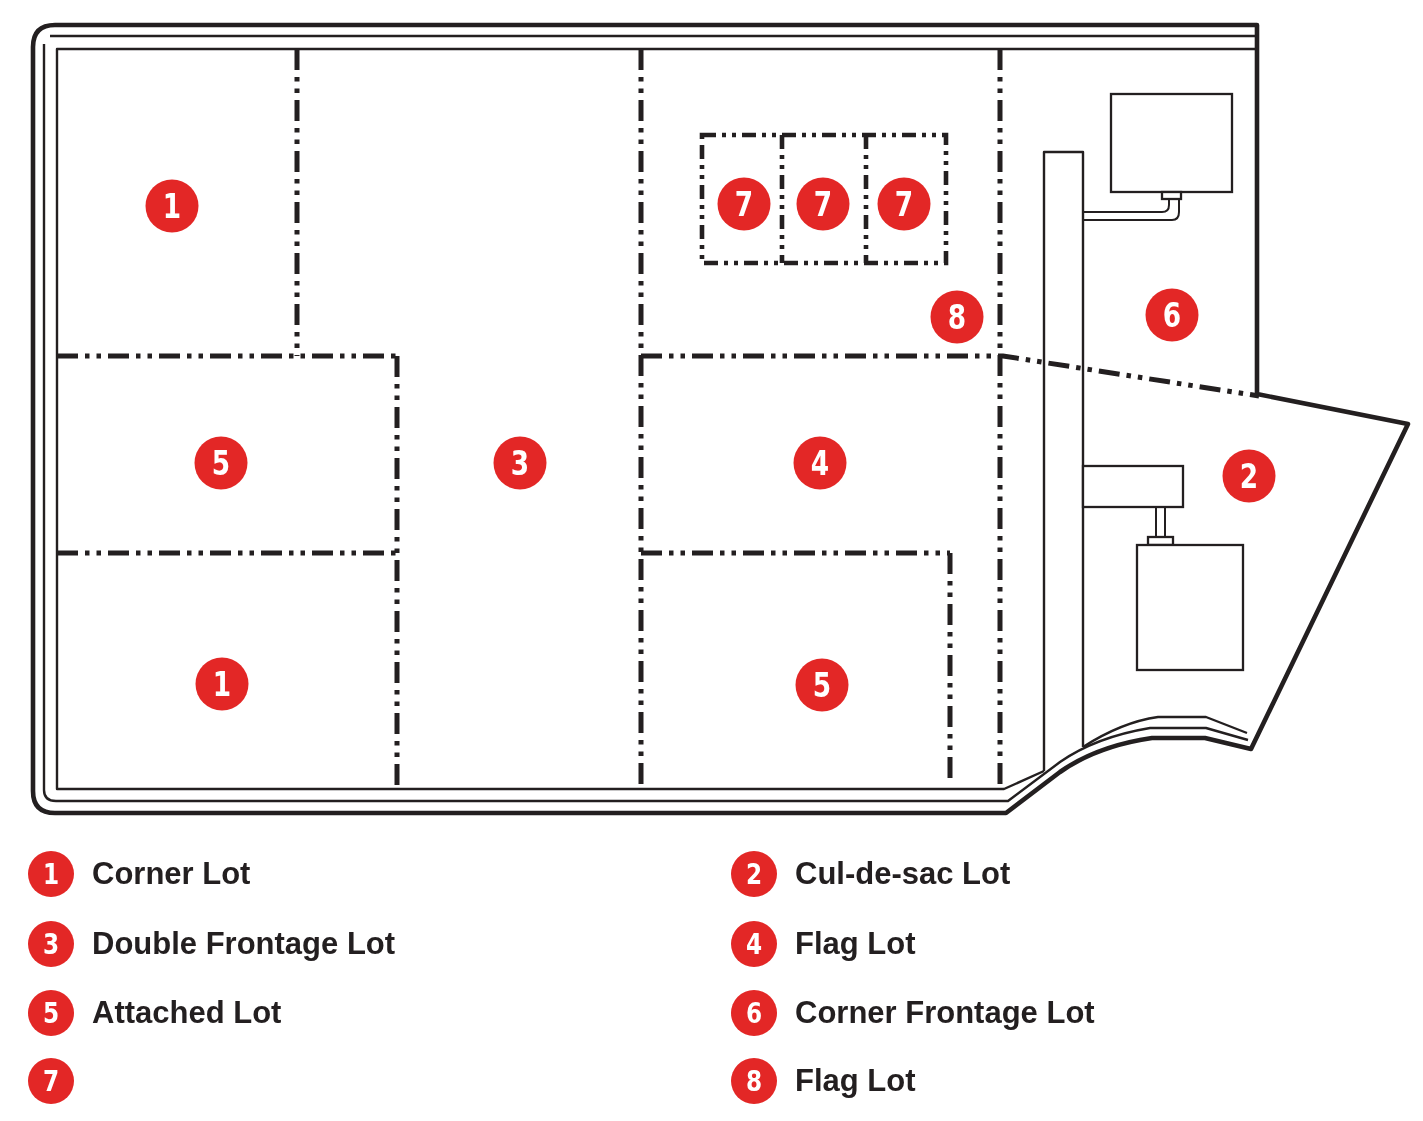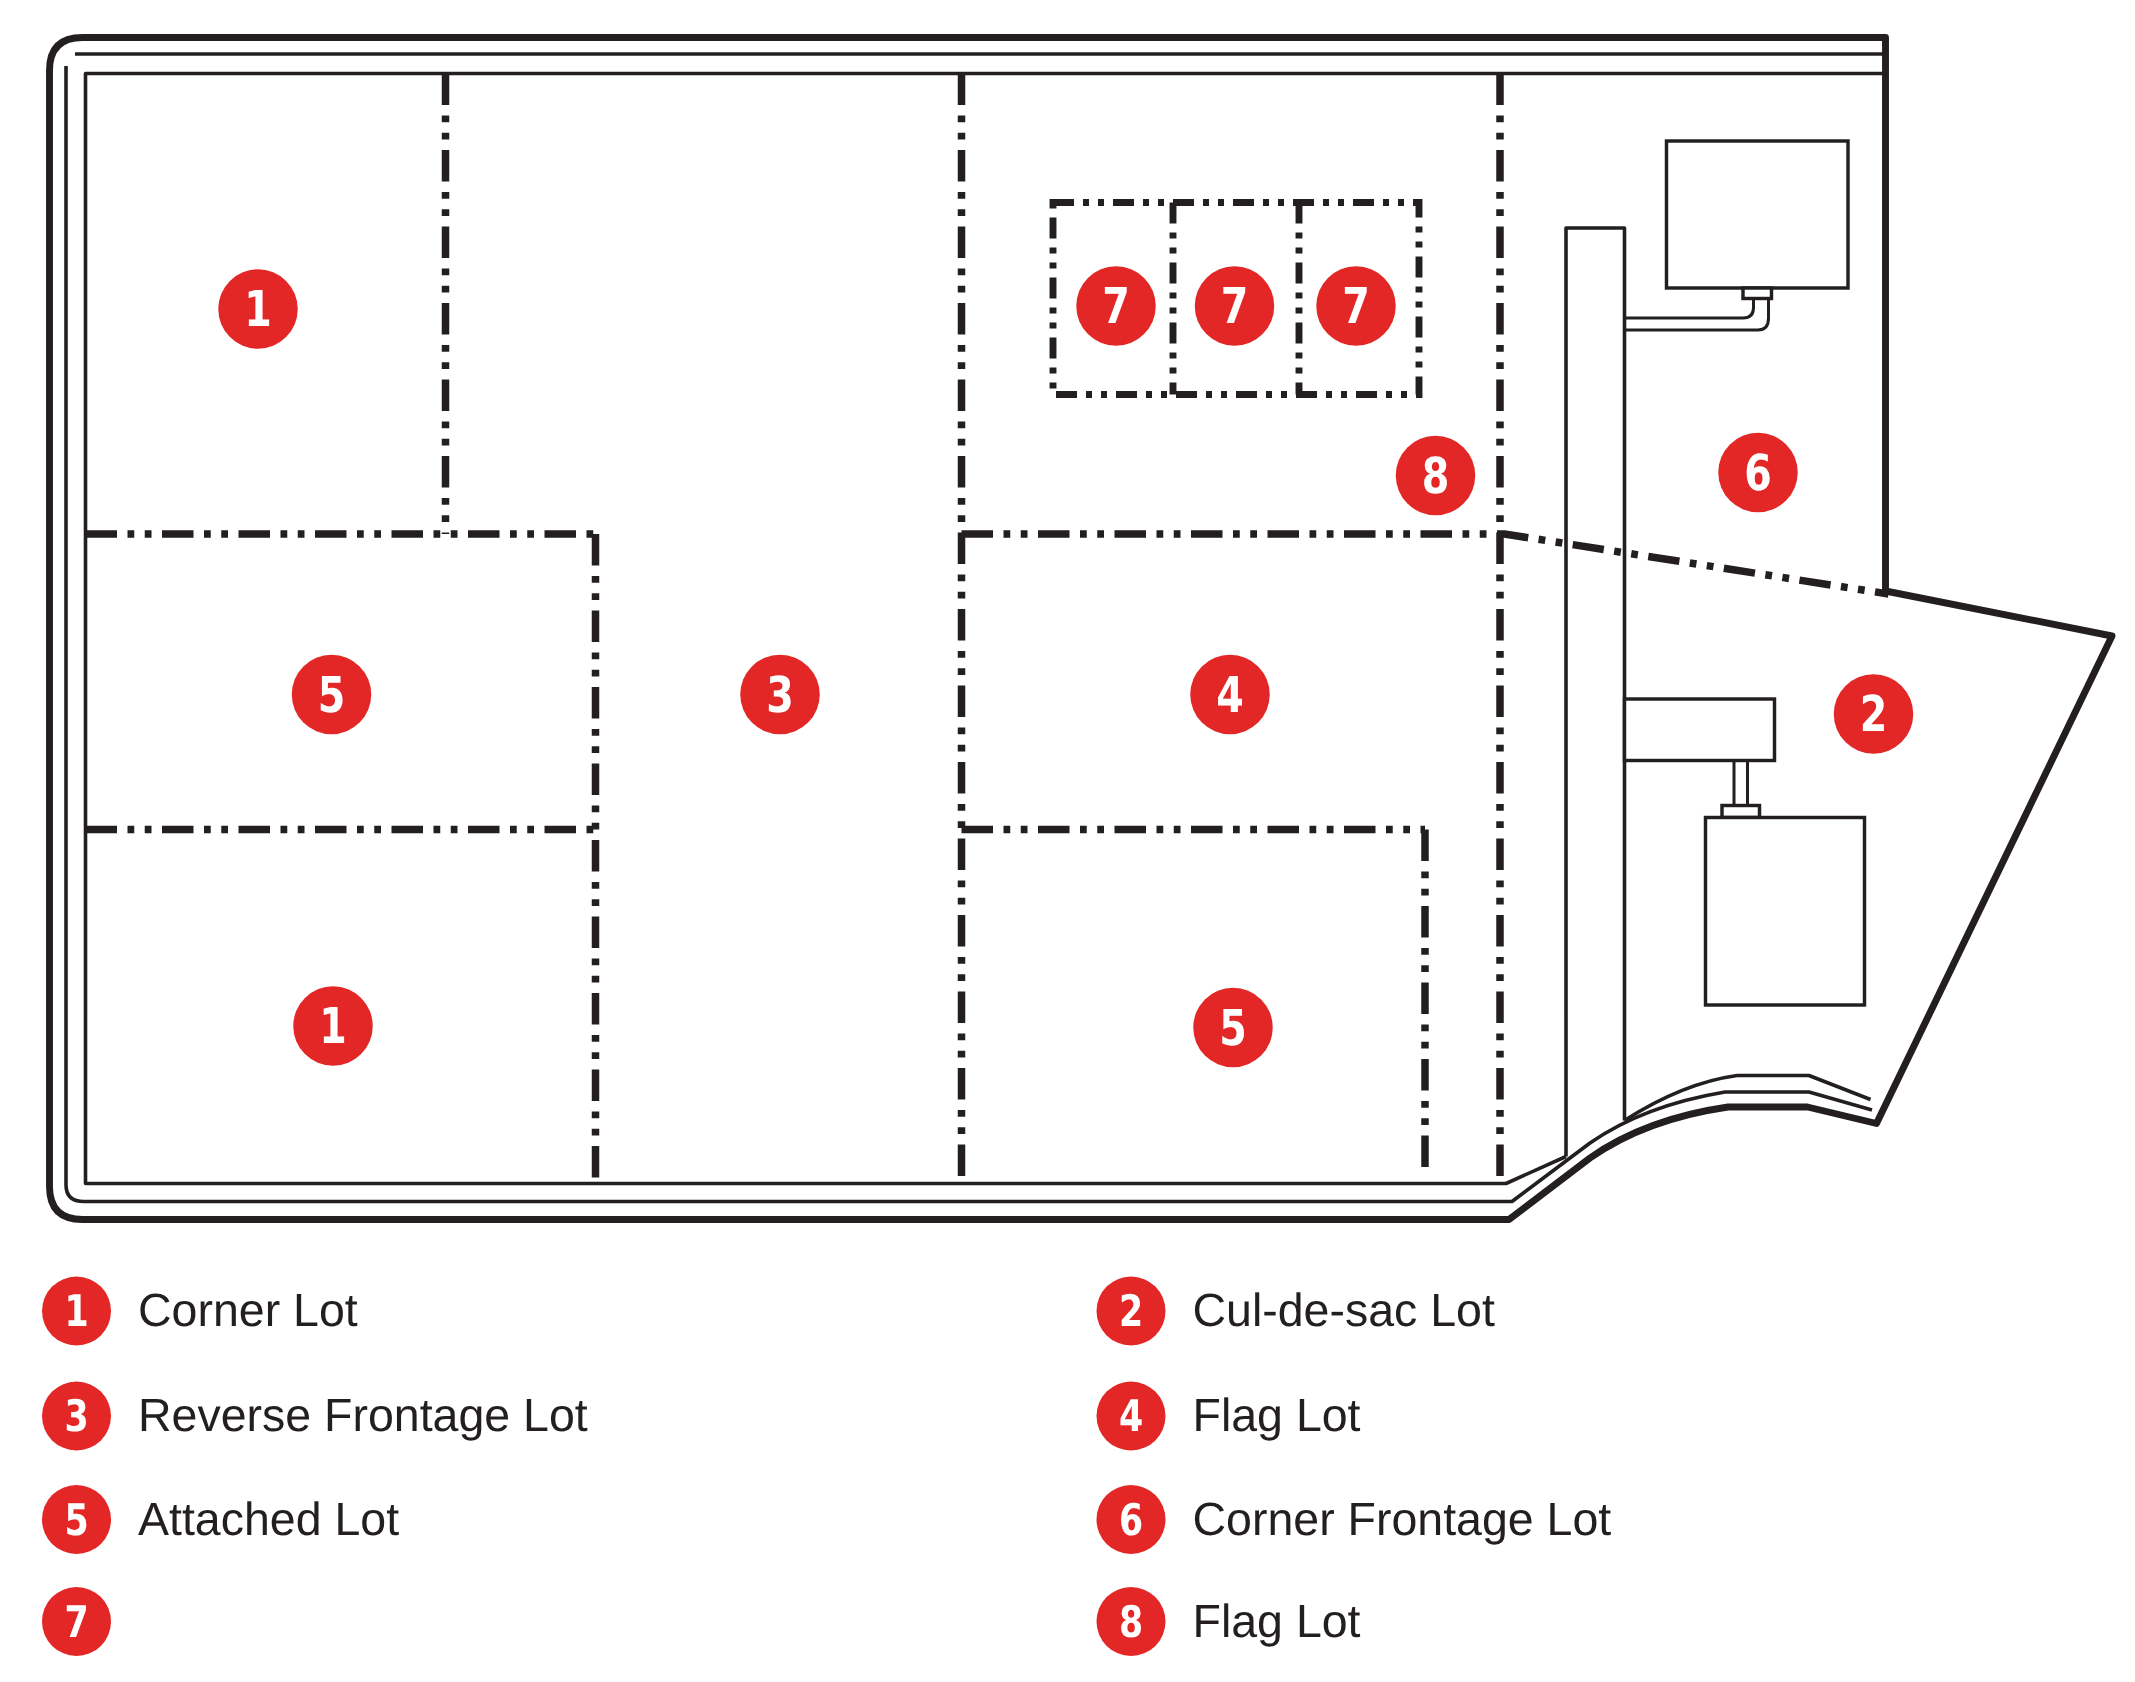--- a/index.html
+++ b/index.html
@@ -49,20 +49,21 @@
     color:#fff;
     font-family:"DejaVu Sans", sans-serif;
     font-weight:700;font-size:29px;line-height:1;
   }
   .legend-badge span{display:block;transform:scaleX(.8);}
   .legend-label{
     margin-left:18px;
     font-size:31px;
     color:var(--ink);
     white-space:nowrap;
+    font-weight:bold;
   }
 </style>
 </head>
 <body>
 
 <div class="stage">
 
   <svg width="1423" height="845" viewBox="0 0 1423 845">
 
     <path class="road-thick" d="M 55,25 H 1257 V 394 L 1408,424 L 1251,749 L 1205,738 H 1152 Q 1097,746 1060,772 L 1006,813 H 55 Q 33,813 33,791 V 47 Q 33,25 55,25 Z"></path>
@@ -140,21 +141,21 @@
     <div class="legend-row" style="left:28px;top:851px">
       <div class="legend-badge">
           <span>1</span>
         </div>
       <div class="legend-label">Corner Lot</div>
     </div>
     <div class="legend-row" style="left:28px;top:921px">
       <div class="legend-badge">
           <span>3</span>
         </div>
-      <div class="legend-label">Reverse Frontage Lot</div>
+      <div class="legend-label">Double Frontage Lot</div>
     </div>
     <div class="legend-row" style="left:28px;top:990px">
       <div class="legend-badge">
           <span>5</span>
         </div>
       <div class="legend-label">Attached Lot</div>
     </div>
     <div class="legend-row" style="left:28px;top:1058px">
       <div class="legend-badge">
           <span>7</span>

